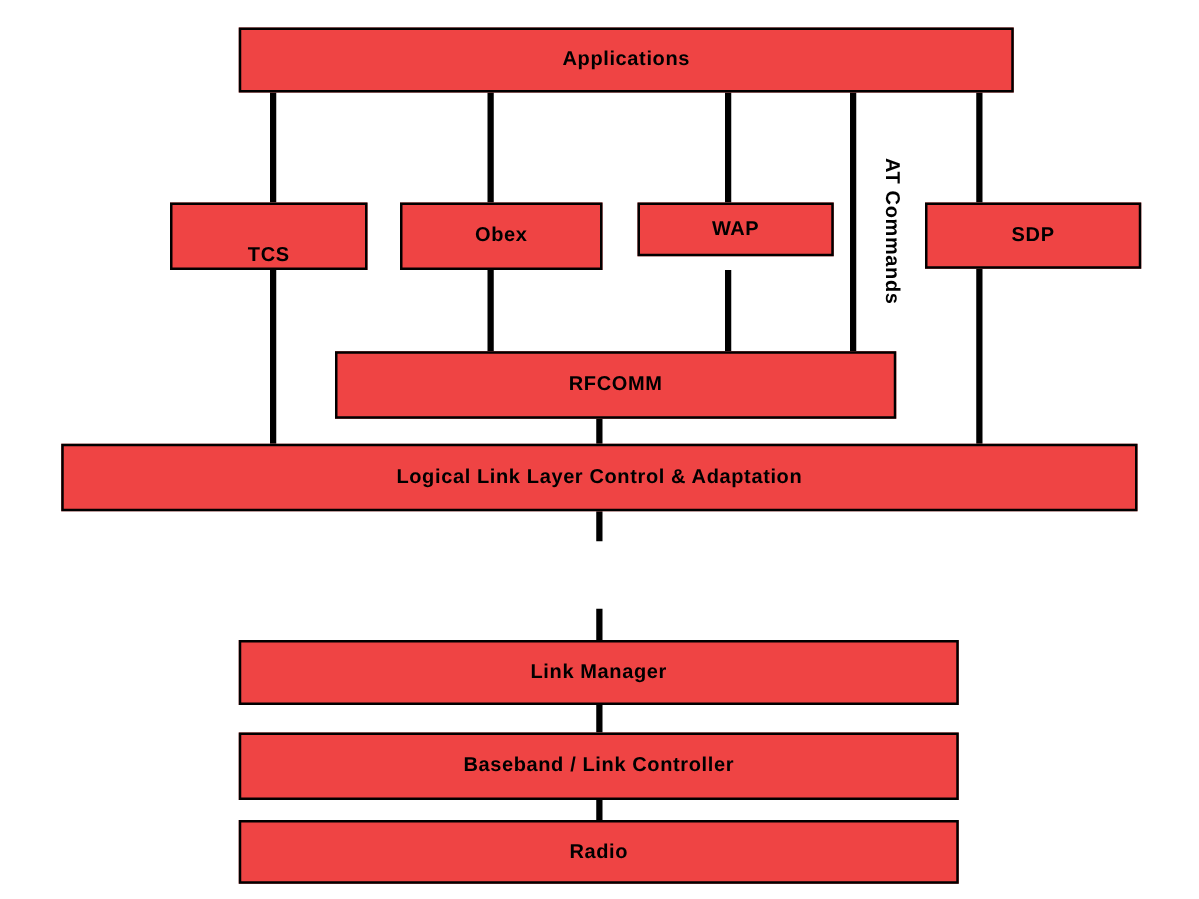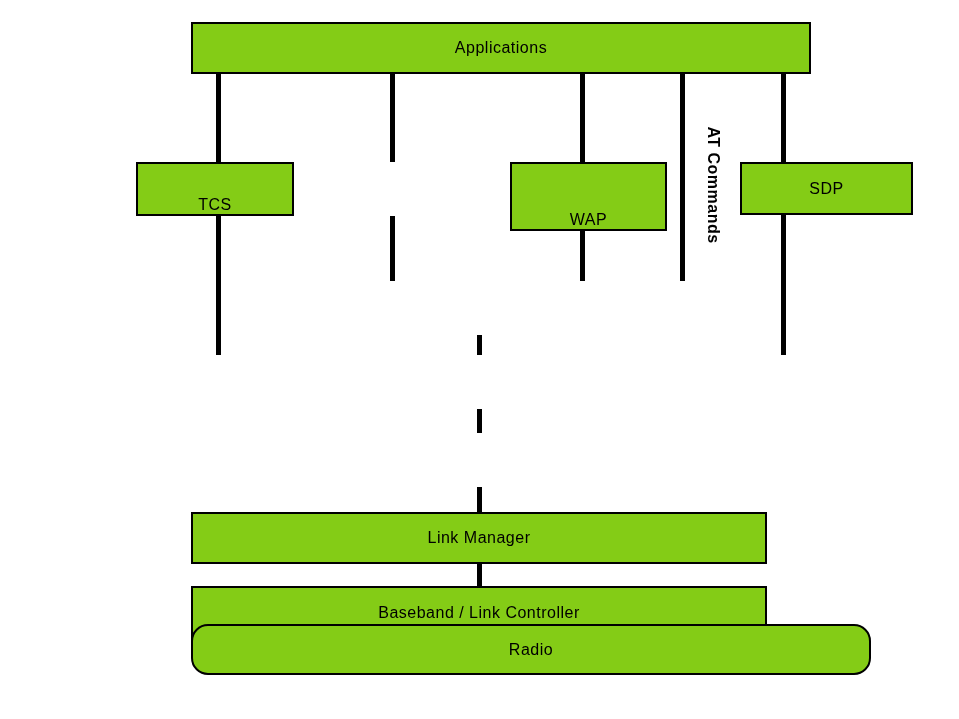--- a/index.html
+++ b/index.html
@@ -12,25 +12,25 @@
     position: relative;
     width: 959px;
     height: 719px;
     background: #ffffff;
     overflow: hidden;
   }
   .node {
     position: absolute;
     box-sizing: border-box;
     border: 2px solid #000000;
-    background: #84cc16;
+    background: #ef4444;
     display: flex;
     align-items: center;
     justify-content: center;
-    font-weight: normal;
+    font-weight: bold;
     font-size: 16px;
     color: #000000;
     letter-spacing: 0.5px;
     z-index: 2;
   }
   .line {
     position: absolute;
     width: 5px;
     background: #000000;
     z-index: 1;
@@ -49,28 +49,28 @@
     transform: rotate(90deg);
     transform-origin: center center;
     white-space: nowrap;
     z-index: 2;
   }
 
   
   #box-applications { left: 191px; top: 22px;  width: 620px; height: 52px; }
   #box-tcs          { left: 136px; top: 162px; width: 158px; height: 54px; align-items: flex-end; }
   #box-obex         { left: 320px; top: 162px; width: 162px; height: 54px; }
-  #box-wap          { left: 510px; top: 162px; width: 157px; height: 69px; align-items: flex-end; }
+  #box-wap          { left: 510px; top: 162px; width: 157px; height: 43px; }
   #box-sdp          { left: 740px; top: 162px; width: 173px; height: 53px; }
   #box-rfcomm       { left: 268px; top: 281px; width: 449px; height: 54px; }
   #box-l2cap        { left: 49px;  top: 355px; width: 861px; height: 54px; }
   #box-hci          { left: 191px; top: 433px; width: 576px; height: 54px; }
   #box-link-manager { left: 191px; top: 512px; width: 576px; height: 52px; }
   #box-baseband     { left: 191px; top: 586px; width: 576px; height: 54px; }
-  #box-radio        { left: 191px; top: 624px; width: 680px; height: 51px; border-radius: 17px; }
+  #box-radio        { left: 191px; top: 656px; width: 576px; height: 51px; }
 
   
   #ln-tcs-top      { left: 216px; top: 74px;  height: 88px;  }
   #ln-tcs-bottom   { left: 216px; top: 216px; height: 139px; }
   #ln-obex-top     { left: 390px; top: 74px;  height: 88px;  }
   #ln-obex-bottom  { left: 390px; top: 216px; height: 65px;  }
   #ln-wap-top      { left: 580px; top: 74px;  height: 88px;  }
   #ln-wap-bottom   { left: 580px; top: 216px; height: 65px;  }
   #ln-at           { left: 680px; top: 74px;  height: 207px; }
   #ln-sdp-top      { left: 781px; top: 74px;  height: 88px;  }
@@ -104,30 +104,39 @@
   <div class="rot-label">AT Commands</div>
 
   <div class="node" id="box-applications">
     <span>Applications</span>
   </div>
 
   <div class="node" id="box-tcs">
     <span>TCS</span>
   </div>
 
+  <div class="node" id="box-obex">
+    <span>Obex</span>
+  </div>
 
   <div class="node" id="box-wap">
     <span>WAP</span>
   </div>
 
   <div class="node" id="box-sdp">
     <span>SDP</span>
   </div>
 
+  <div class="node" id="box-rfcomm">
+    <span>RFCOMM</span>
+  </div>
 
+  <div class="node" id="box-l2cap">
+    <span>Logical Link Layer Control &amp; Adaptation</span>
+  </div>
 
 
   <div class="node" id="box-baseband">
     <span>Baseband / Link Controller</span>
   </div>
 
   <div class="node" id="box-link-manager">
     <span>Link Manager</span>
   </div>
 

